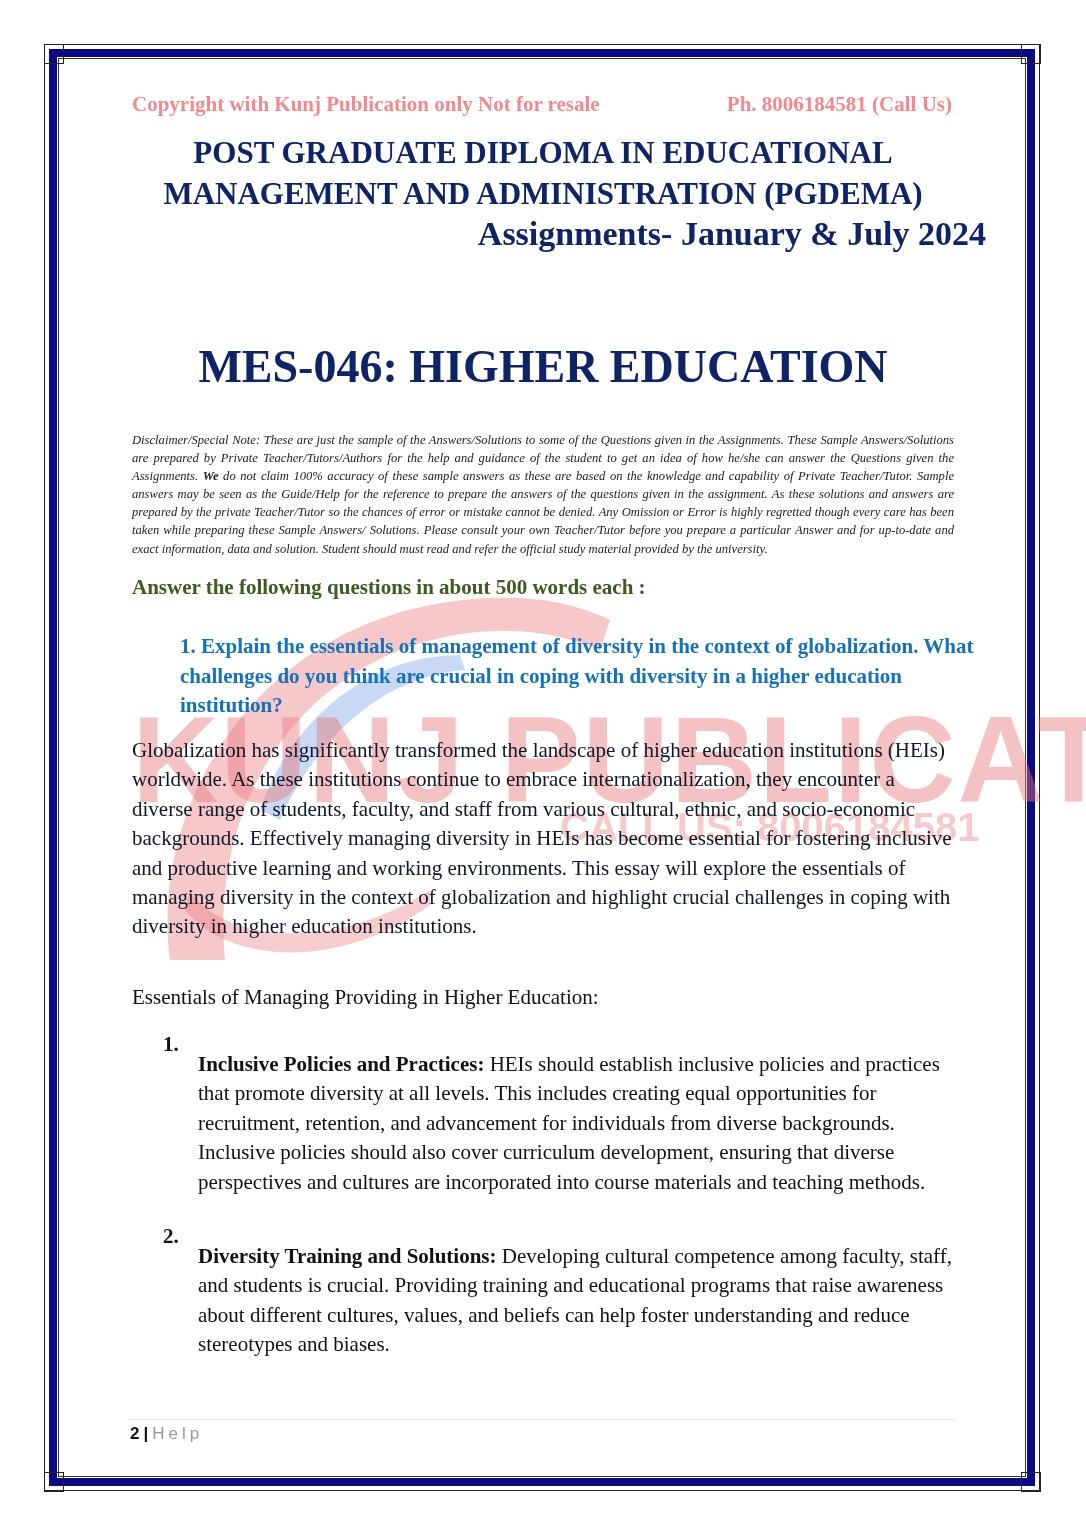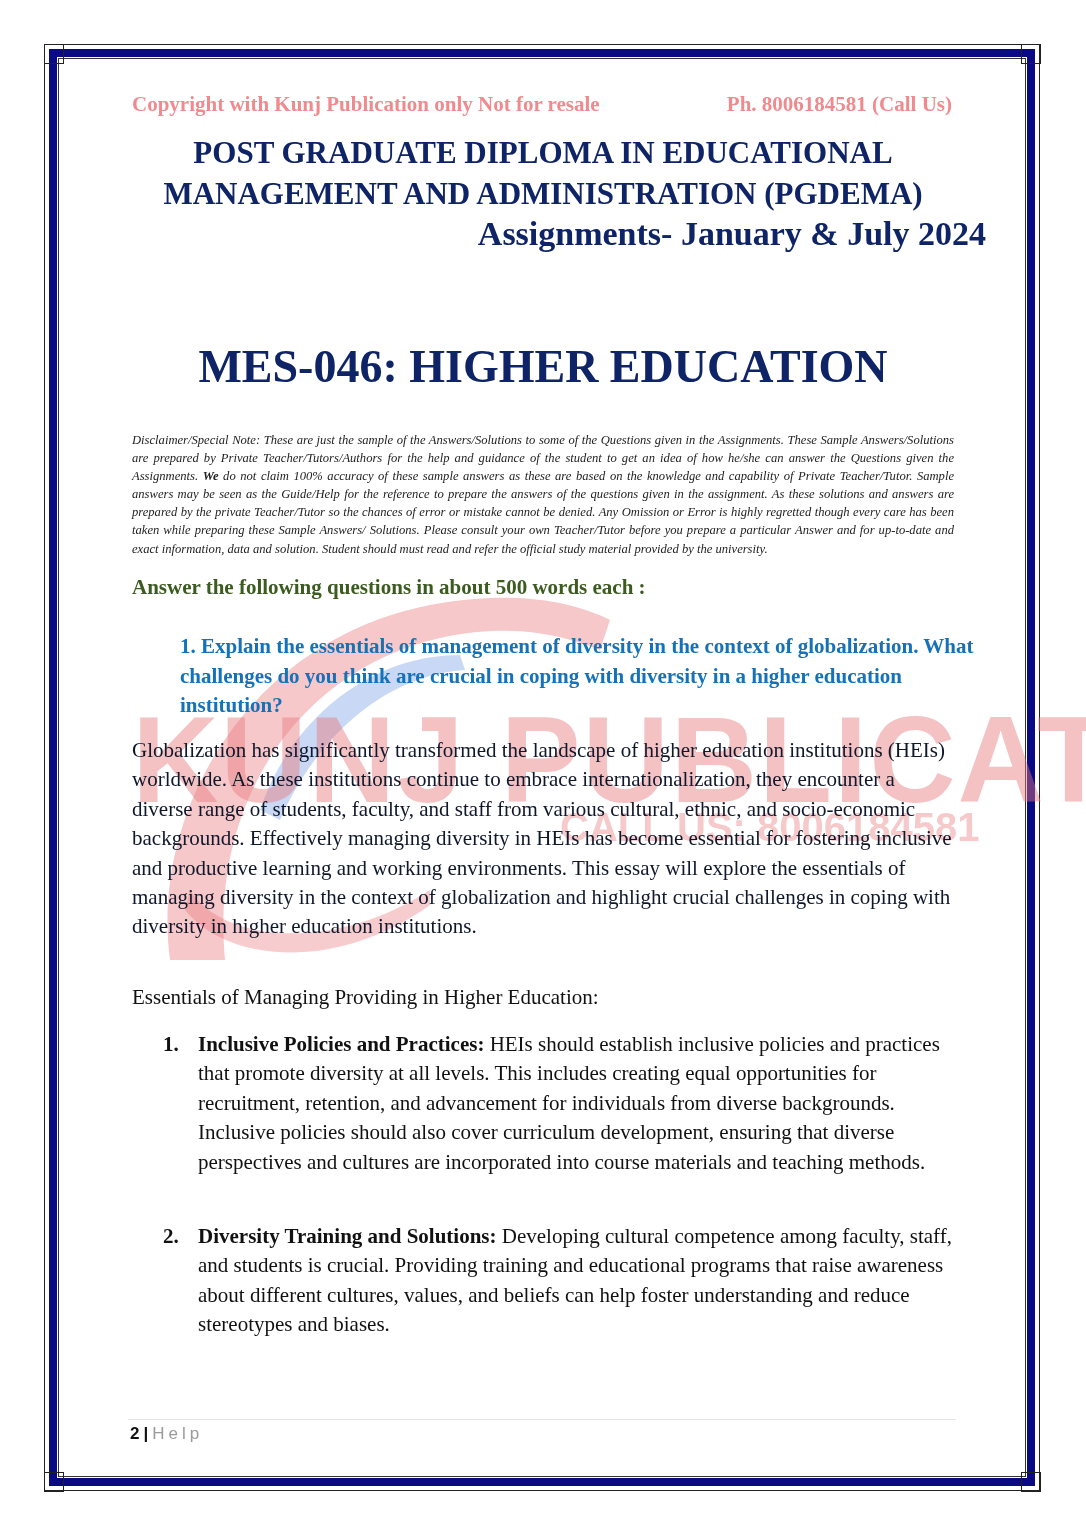--- a/index.html
+++ b/index.html
@@ -23,21 +23,21 @@
   .disclaimer b { font-style: italic; }
 
   .instruction { position: absolute; left: 132px; top: 575px; color: #3b5b1f; font-weight: bold; font-size: 21px; }
   .question { position: absolute; left: 132px; top: 632px; width: 820px; color: #1572b8; font-weight: bold; font-size: 21px; line-height: 29.5px; margin-left: 48px; }
 
   .para { position: absolute; left: 132px; top: 736px; width: 822px; font-size: 21px; line-height: 29.4px; color: #0f172a; }
   .heading-plain { position: absolute; left: 132px; top: 985px; font-size: 21px; color: #111; }
 
   .list { position: absolute; left: 163px; width: 790px; font-size: 21px; line-height: 29.4px; color: #111; }
   .list .num { position: absolute; left: 0; top: 0; font-weight: bold; }
-  .list .body { margin-left: 35px; }
+  .list .body { margin-left: 35px; margin-top: 20px; }
   .list .lead { font-weight: bold; }
 
   .footer-rule { position: absolute; left: 128px; top: 1419px; width: 828px; height: 1px; background: #e6e6e6; }
   .footer { position: absolute; left: 130px; top: 1424px; font-family: "Liberation Sans", sans-serif; font-size: 17px; }
   .footer .pnum { font-weight: bold; color: #111; }
   .footer .bar { font-weight: bold; color: #111; margin: 0 4px; }
   .footer .plabel { color: #9a9a9a; letter-spacing: 4px; }
 </style>
 </head>
 <body>

